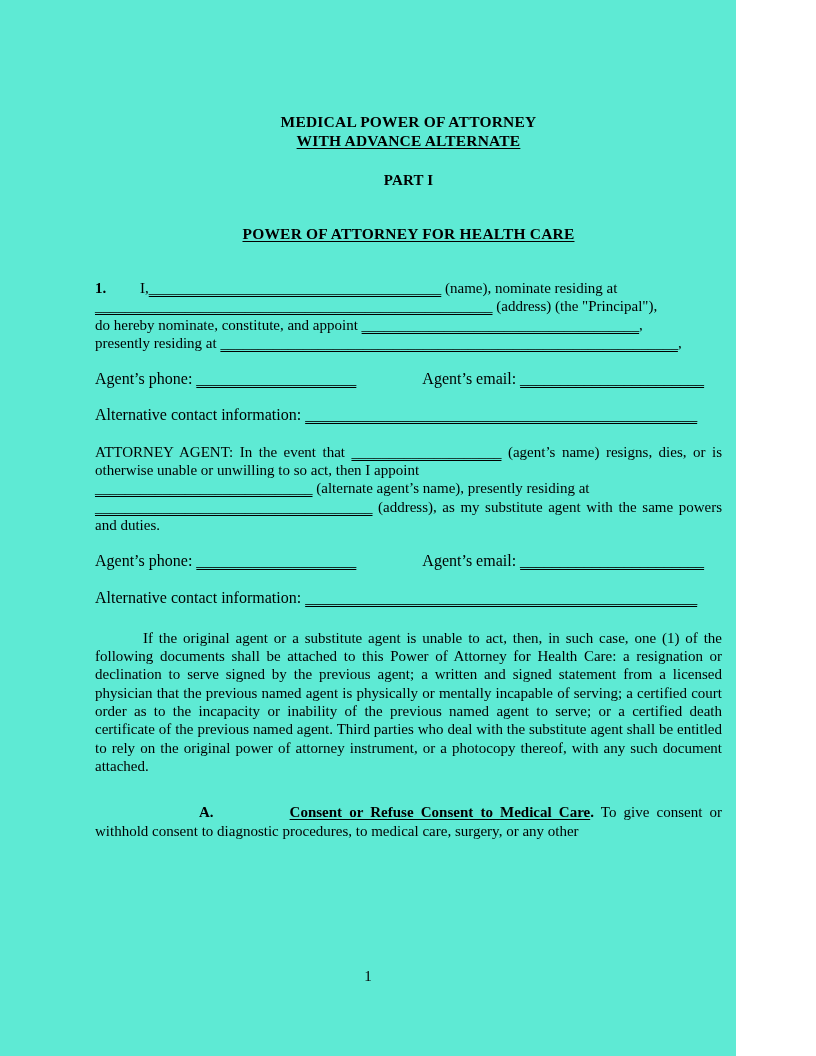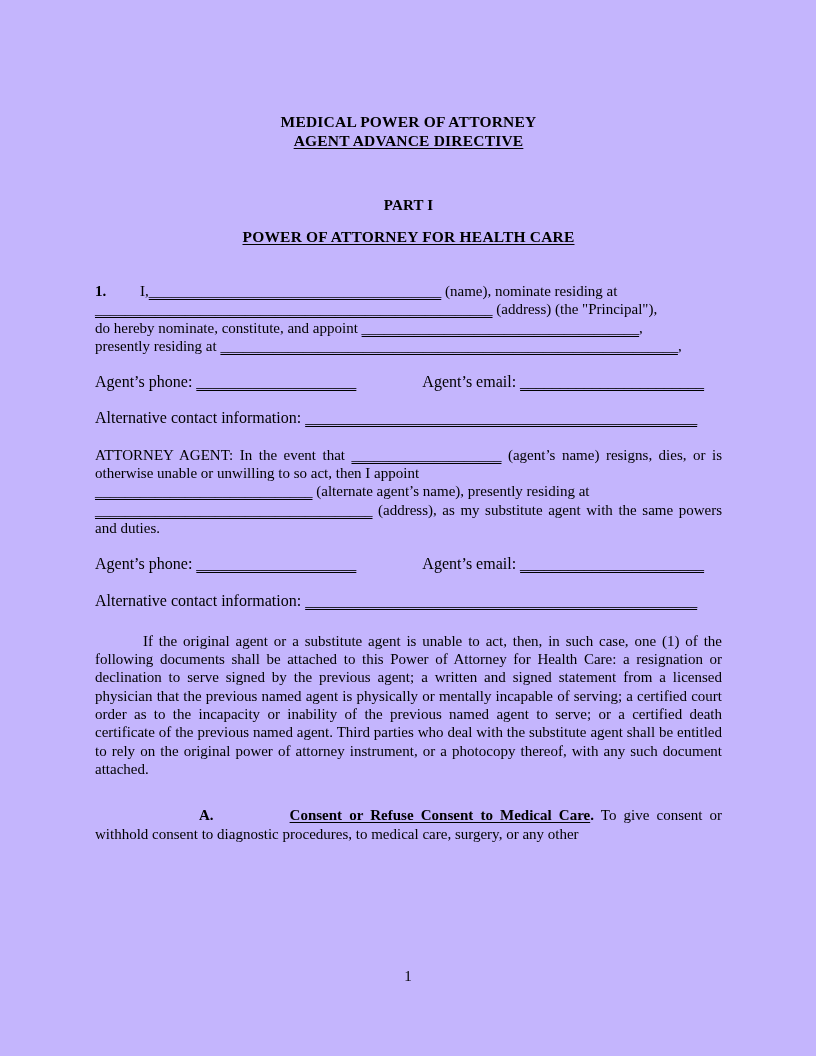--- a/index.html
+++ b/index.html
@@ -6,23 +6,23 @@
     margin: 0;
     padding: 0;
     background: #ffffff;
   }
   body {
     font-family: "Liberation Serif", "DejaVu Serif", serif;
     color: #000000;
   }
   .page {
     position: relative;
-    width: 816px;
+    width: 736px;
     height: 1056px;
-    background: #c4b5fd;
+    background: #5eead4;
     overflow: hidden;
     box-sizing: border-box;
   }
   .content {
     position: absolute;
     left: 95px;
     top: 0;
     width: 627px;
   }
 
@@ -41,28 +41,28 @@
   .title-line.underlined {
     text-decoration: underline;
     text-underline-offset: 2px;
   }
 
   .part-heading {
     text-align: center;
     font-size: 15px;
     font-weight: bold;
     letter-spacing: 0.2px;
-    margin-top: 47px;
+    margin-top: 22px;
   }
   .section-heading {
     text-align: center;
     font-size: 15.5px;
     font-weight: bold;
     letter-spacing: 0.2px;
-    margin-top: 14px;
+    margin-top: 36px;
     text-decoration: underline;
     text-underline-offset: 2px;
   }
 
   
   .body-para {
     font-size: 15px;
     line-height: 18.3px;
     text-align: justify;
     text-justify: inter-word;
@@ -128,21 +128,21 @@
 </style>
 </head>
 <body>
 
 <div class="page">
 
   <div class="content">
 
     <div class="title-block">
       <div class="title-line">MEDICAL POWER OF ATTORNEY</div>
-      <div class="title-line underlined">AGENT ADVANCE DIRECTIVE</div>
+      <div class="title-line underlined">WITH ADVANCE ALTERNATE</div>
     </div>
 
     <div class="part-heading">PART I</div>
 
     <div class="section-heading">POWER OF ATTORNEY FOR HEALTH CARE</div>
 
     <div class="body-para lead-1">
       <span class="num-marker">1.</span>
       <span style="display:inline-block;width:30px;"></span><span>I,</span><span class="blank">_______________________________________</span><span> (name), nominate residing at</span>
       <br>

